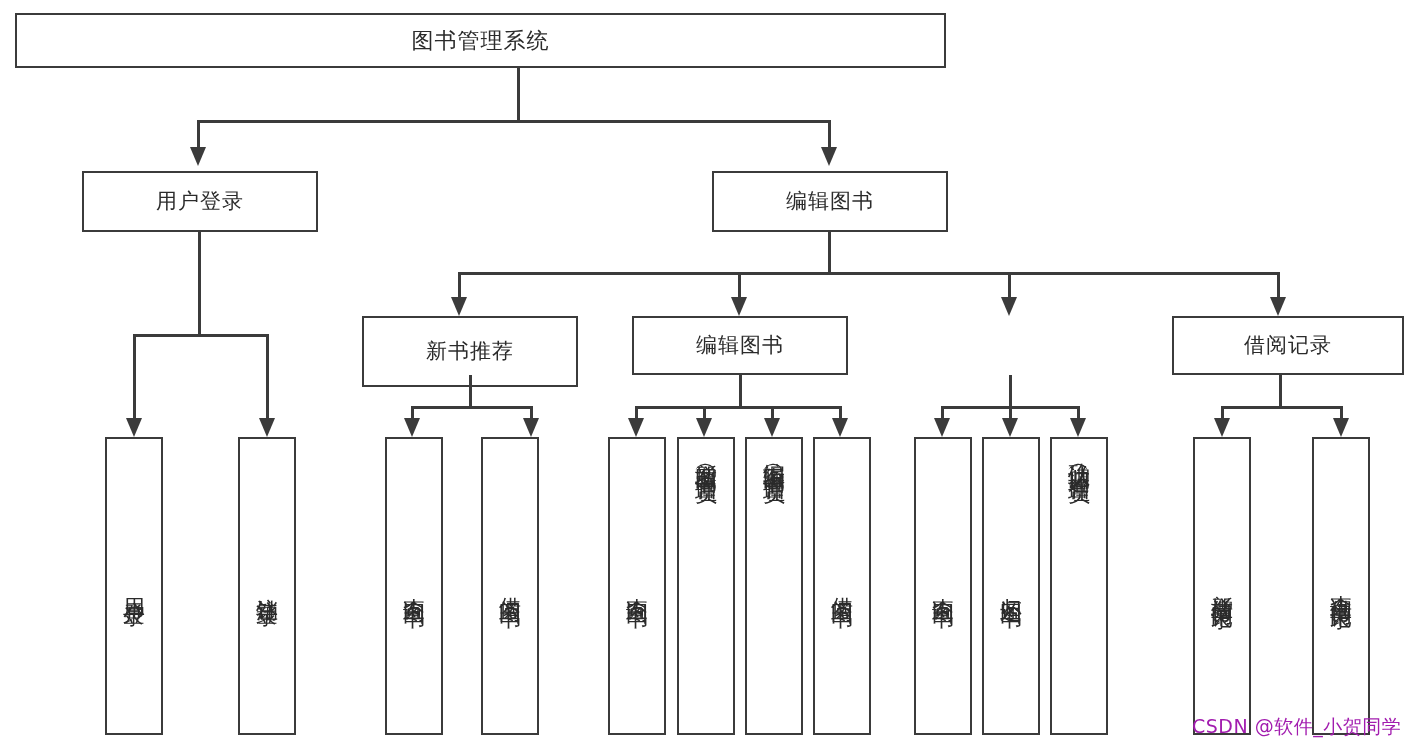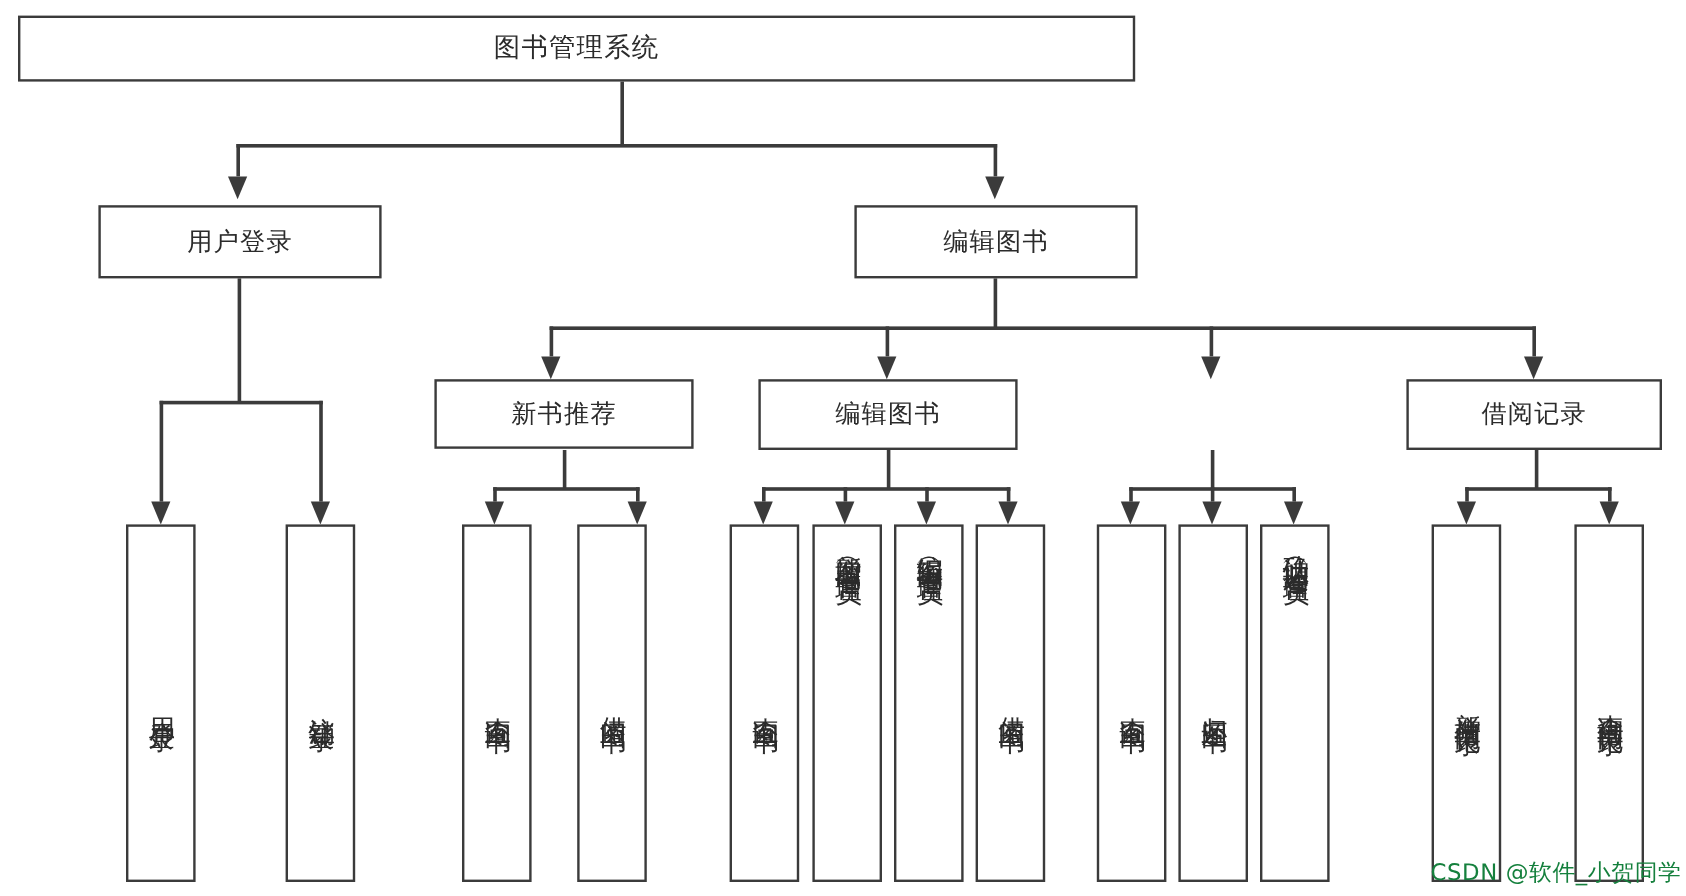--- a/index.html
+++ b/index.html
@@ -72,21 +72,21 @@
     position: absolute;
     width: 0;
     height: 0;
     border-left: 8px solid transparent;
     border-right: 8px solid transparent;
     border-top: 19px solid #3b3b3b;
   }
   
   #watermark {
     position: absolute;
-    color: #15803d;
+    color: #a21caf;
     font-size: 19px;
     white-space: nowrap;
     pointer-events: none;
     letter-spacing: 0.5px;
   }
 </style>
 </head>
 <body>
 
 <div id="canvas">
@@ -126,27 +126,27 @@
 
   <div class="vline" style="left:738px; top:272px; width:3px; height:25px;"></div>
   <div class="arrow" style="left:731px; top:297px;"></div>
 
   <div class="vline" style="left:1008px; top:272px; width:3px; height:25px;"></div>
   <div class="arrow" style="left:1001px; top:297px;"></div>
 
   <div class="vline" style="left:1277px; top:272px; width:3px; height:25px;"></div>
   <div class="arrow" style="left:1270px; top:297px;"></div>
 
-  <div class="node h" style="left:362px; top:316px; width:216px; height:58px;">
+  <div class="node h" style="left:362px; top:316px; width:216px; height:71px;">
     <span class="label">新书推荐</span>
   </div>
   <div class="node h" style="left:632px; top:316px; width:216px; height:59px;">
     <span class="label">编辑图书</span>
   </div>
-  <div class="node h" style="left:1172px; top:316px; width:213px; height:59px;">
+  <div class="node h" style="left:1172px; top:316px; width:232px; height:59px;">
     <span class="label">借阅记录</span>
   </div>
 
   <div class="vline" style="left:469px; top:375px; width:3px; height:33px;"></div>
   <div class="hline" style="left:411px; top:406px; width:122px; height:3px;"></div>
   <div class="vline" style="left:411px; top:406px; width:3px; height:12px;"></div>
   <div class="arrow" style="left:404px; top:418px;"></div>
   <div class="vline" style="left:530px; top:406px; width:3px; height:12px;"></div>
   <div class="arrow" style="left:523px; top:418px;"></div>
 

